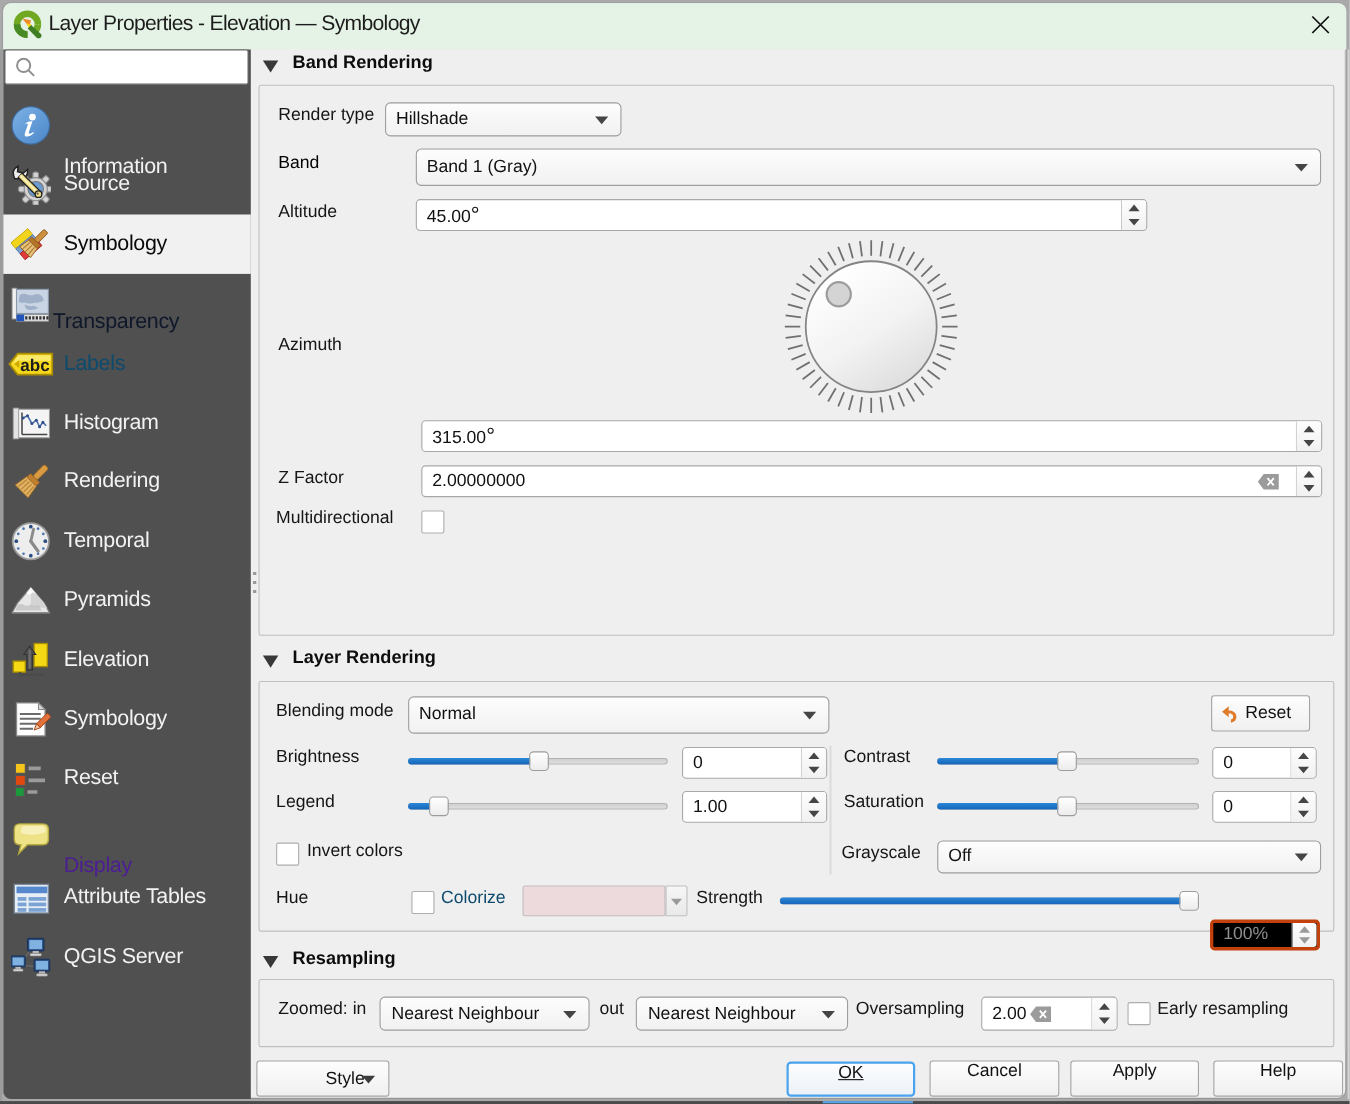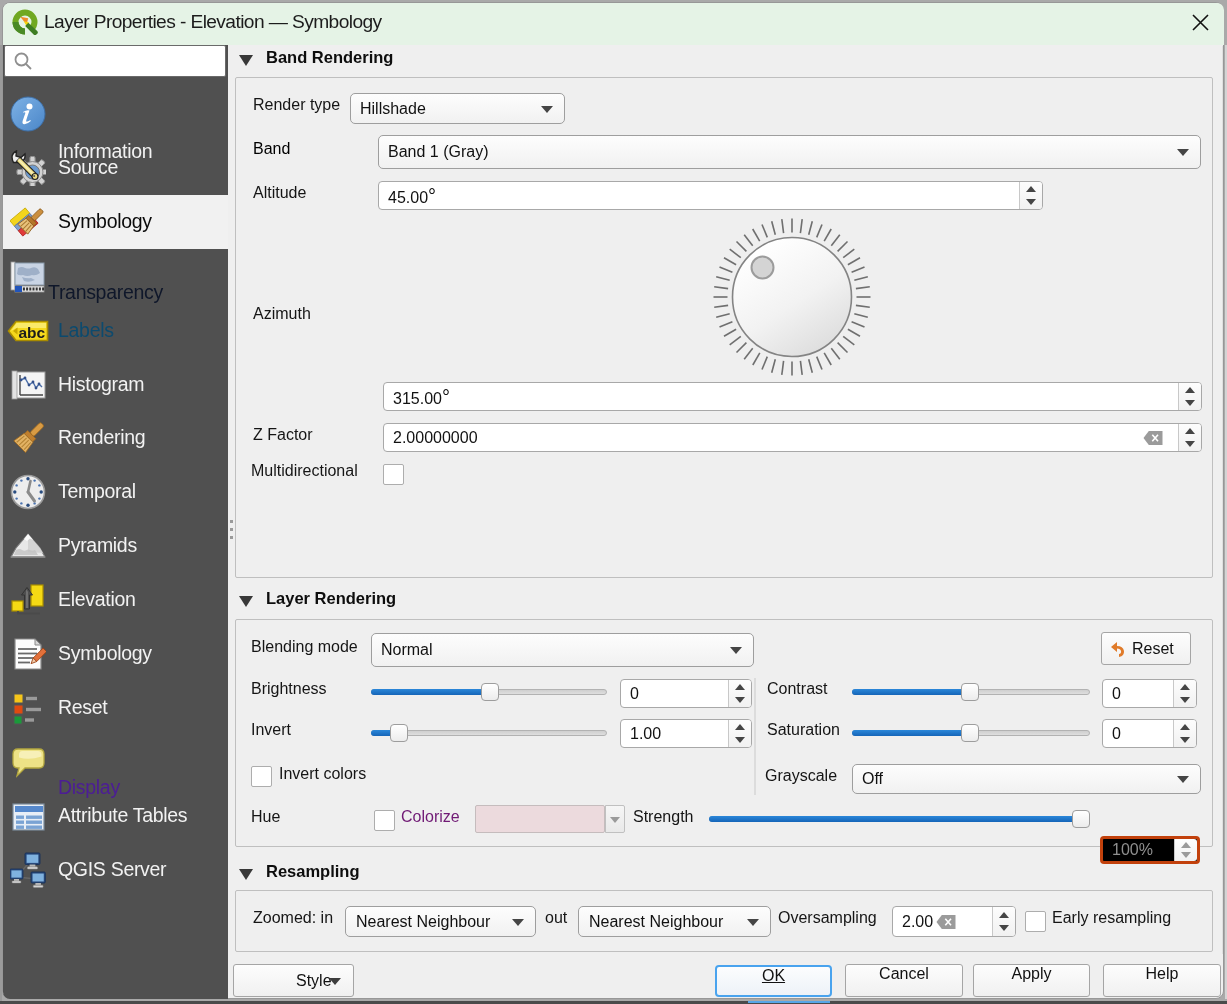--- a/index.html
+++ b/index.html
@@ -365,21 +365,21 @@
 <div style="position:absolute;left:852px;top:689px;width:238px;height:6px;background:linear-gradient(#cfcfcf,#dedede);border:1px solid #b2b2b2;border-radius:3px;box-sizing:border-box;"></div>
 <div style="position:absolute;left:852px;top:689px;width:118px;height:6px;background:linear-gradient(#2b87d9,#1565b8);border-radius:3px;"></div>
 <div style="position:absolute;left:961px;top:683px;width:18px;height:18px;background:linear-gradient(#ffffff,#ececec);border:1px solid #9d9d9d;border-radius:4px;box-sizing:border-box;"></div>
 <div style="position:absolute;left:1102px;top:679px;width:95px;height:29px;background:#ffffff;border:1px solid #a8a8a8;border-radius:4px;box-sizing:border-box;">
     <div style="position:absolute;left:9px;top:50%;transform:translateY(-50%);font:16px 'Liberation Sans',sans-serif;color:#111;white-space:nowrap;">0</div>
     <div style="position:absolute;right:0;top:0;bottom:0;width:22px;background:linear-gradient(#fdfdfd,#f1f1f1);border-left:1px solid #c8c8c8;border-radius:0 3px 3px 0;">
       <div style="position:absolute;left:50%;top:27%;transform:translate(-50%,-50%);width:0;height:0;border-left:5.5px solid transparent;border-right:5.5px solid transparent;border-bottom:6.5px solid #454545;"></div>
       <div style="position:absolute;left:50%;top:73%;transform:translate(-50%,-50%);width:0;height:0;border-left:5.5px solid transparent;border-right:5.5px solid transparent;border-top:6.5px solid #454545;"></div>
     </div>
   </div>
-<div style="position:absolute;left:251px;top:721px;height:24px;line-height:24px;font:16px 'Liberation Sans',sans-serif;color:#151515;letter-spacing:0px;white-space:nowrap;">Invert</div>
+<div style="position:absolute;left:251px;top:721px;height:24px;line-height:24px;font:16px 'Liberation Sans',sans-serif;color:#151515;letter-spacing:0px;white-space:nowrap;">Legend</div>
 <div style="position:absolute;left:371px;top:730px;width:236px;height:6px;background:linear-gradient(#cfcfcf,#dedede);border:1px solid #b2b2b2;border-radius:3px;box-sizing:border-box;"></div>
 <div style="position:absolute;left:371px;top:730px;width:28px;height:6px;background:linear-gradient(#2b87d9,#1565b8);border-radius:3px;"></div>
 <div style="position:absolute;left:390px;top:724px;width:18px;height:18px;background:linear-gradient(#ffffff,#ececec);border:1px solid #9d9d9d;border-radius:4px;box-sizing:border-box;"></div>
 <div style="position:absolute;left:620px;top:719px;width:132px;height:29px;background:#ffffff;border:1px solid #a8a8a8;border-radius:4px;box-sizing:border-box;">
     <div style="position:absolute;left:9px;top:50%;transform:translateY(-50%);font:16px 'Liberation Sans',sans-serif;color:#111;white-space:nowrap;">1.00</div>
     <div style="position:absolute;right:0;top:0;bottom:0;width:22px;background:linear-gradient(#fdfdfd,#f1f1f1);border-left:1px solid #c8c8c8;border-radius:0 3px 3px 0;">
       <div style="position:absolute;left:50%;top:27%;transform:translate(-50%,-50%);width:0;height:0;border-left:5.5px solid transparent;border-right:5.5px solid transparent;border-bottom:6.5px solid #454545;"></div>
       <div style="position:absolute;left:50%;top:73%;transform:translate(-50%,-50%);width:0;height:0;border-left:5.5px solid transparent;border-right:5.5px solid transparent;border-top:6.5px solid #454545;"></div>
     </div>
   </div>
@@ -397,21 +397,21 @@
 <div class="abs" style="left:754px;top:678px;width:2px;height:117px;background:#dcdcdc;"></div>
 <div style="position:absolute;left:251px;top:766px;width:21px;height:21px;background:#fff;border:1.5px solid #adadad;border-radius:2px;box-sizing:border-box;"></div>
 <div style="position:absolute;left:279px;top:765px;height:24px;line-height:24px;font:16px 'Liberation Sans',sans-serif;color:#151515;letter-spacing:0px;white-space:nowrap;">Invert colors</div>
 <div style="position:absolute;left:765px;top:767px;height:24px;line-height:24px;font:16px 'Liberation Sans',sans-serif;color:#151515;letter-spacing:0px;white-space:nowrap;">Grayscale</div>
 <div style="position:absolute;left:852px;top:764px;width:349px;height:30px;background:linear-gradient(#fdfdfd,#f1f1f1);border:1px solid #9e9e9e;border-radius:5px;box-sizing:border-box;">
     <div style="position:absolute;left:9px;top:50%;transform:translateY(-50%);font:16px 'Liberation Sans',sans-serif;color:#111;white-space:nowrap;">Off</div>
     <div style="position:absolute;right:11px;top:50%;margin-top:-3px;width:0;height:0;border-left:6.5px solid transparent;border-right:6.5px solid transparent;border-top:7.5px solid #454545;"></div>
   </div>
 <div style="position:absolute;left:251px;top:808px;height:24px;line-height:24px;font:16px 'Liberation Sans',sans-serif;color:#151515;letter-spacing:0px;white-space:nowrap;">Hue</div>
 <div style="position:absolute;left:374px;top:810px;width:21px;height:21px;background:#fff;border:1.5px solid #adadad;border-radius:2px;box-sizing:border-box;"></div>
-<div style="position:absolute;left:401px;top:808px;height:24px;line-height:24px;font:16px 'Liberation Sans',sans-serif;color:#701a75;letter-spacing:0px;white-space:nowrap;">Colorize</div>
+<div style="position:absolute;left:401px;top:808px;height:24px;line-height:24px;font:16px 'Liberation Sans',sans-serif;color:#0c4a6e;letter-spacing:0px;white-space:nowrap;">Colorize</div>
 <div class="abs" style="left:475px;top:805px;width:130px;height:28px;background:#ecdadd;border:1px solid #c5bcbd;border-radius:2px;box-sizing:border-box;"></div>
 <div class="abs" style="left:605px;top:805px;width:20px;height:28px;background:linear-gradient(#f6f6f6,#e9e9e9);border:1px solid #c0c0c0;border-radius:0 2px 2px 0;box-sizing:border-box;">
     <div style="position:absolute;left:50%;top:50%;margin-left:-5px;margin-top:-2px;width:0;height:0;border-left:5px solid transparent;border-right:5px solid transparent;border-top:6px solid #9a9a9a;"></div>
   </div>
 <div style="position:absolute;left:633px;top:808px;height:24px;line-height:24px;font:16px 'Liberation Sans',sans-serif;color:#151515;letter-spacing:0px;white-space:nowrap;">Strength</div>
 <div style="position:absolute;left:709px;top:816px;width:381px;height:6px;background:linear-gradient(#cfcfcf,#dedede);border:1px solid #b2b2b2;border-radius:3px;box-sizing:border-box;"></div>
 <div style="position:absolute;left:709px;top:816px;width:372px;height:6px;background:linear-gradient(#2b87d9,#1565b8);border-radius:3px;"></div>
 <div style="position:absolute;left:1072px;top:810px;width:18px;height:18px;background:linear-gradient(#ffffff,#ececec);border:1px solid #9d9d9d;border-radius:4px;box-sizing:border-box;"></div>
 <div style="position:absolute;left:1100px;top:836px;width:100px;height:28px;background:#000000;border:3px solid #c2410c;border-radius:4px;box-sizing:border-box;">
     <div style="position:absolute;left:9px;top:50%;transform:translateY(-50%);font:16px 'Liberation Sans',sans-serif;color:#8f8f8f;white-space:nowrap;">100%</div>

